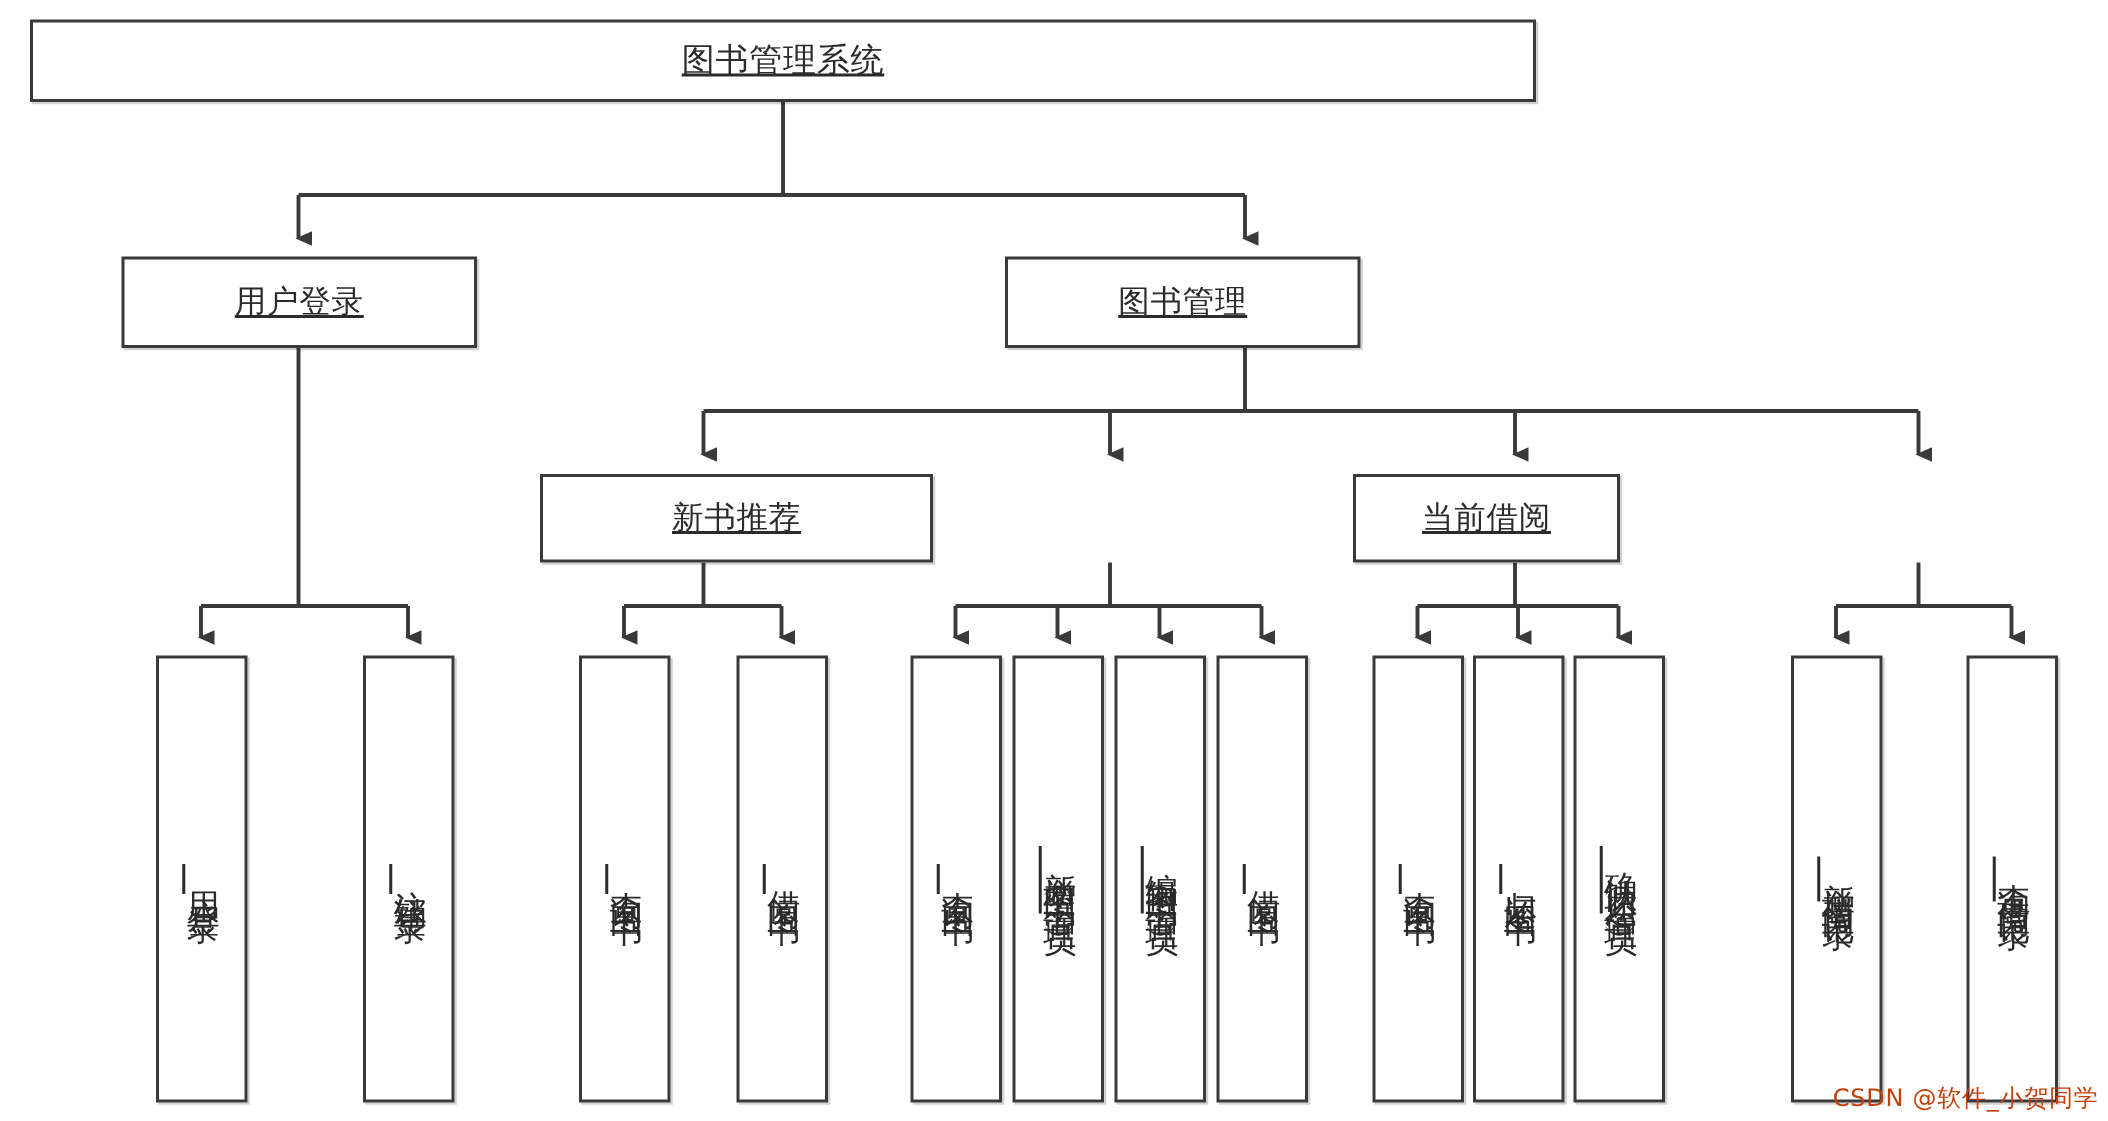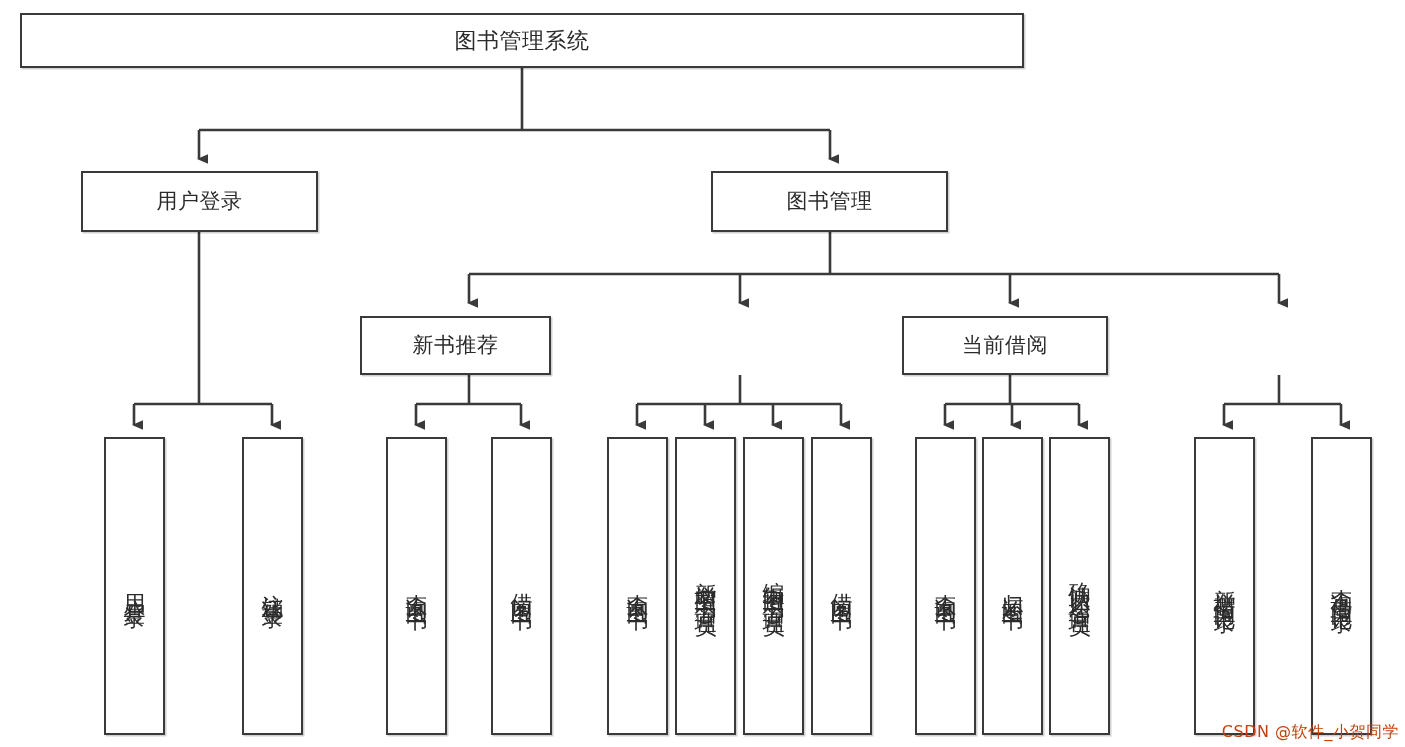--- a/index.html
+++ b/index.html
@@ -23,20 +23,21 @@
   .node{
     position:absolute;
     box-sizing:border-box;
     border:2.5px solid #3a3a3a;
     background:#ffffff;
     display:flex;
     align-items:center;
     justify-content:center;
     color:#2b2b2b;
     box-shadow:1.5px 1.5px 0 rgba(0,0,0,0.18);
+    text-decoration:underline;
   }
   .node .lbl{
     display:block;
     text-align:center;
     line-height:1.18;
     letter-spacing:0.5px;
   }
   
   .node.h .lbl{
     font-size:21px;
@@ -125,28 +126,28 @@
     </g>
   </svg>
 
   <div class="node h root" style="left:20px;top:13px;width:1004px;height:55px;">
     <span class="lbl">图书管理系统</span>
   </div>
 
   <div class="node h" style="left:81px;top:171px;width:237px;height:61px;">
     <span class="lbl">用户登录</span>
   </div>
-  <div class="node h" style="left:711px;top:171px;width:237px;height:61px;">
+  <div class="node h" style="left:670px;top:171px;width:237px;height:61px;">
     <span class="lbl">图书管理</span>
   </div>
 
-  <div class="node h" style="left:360px;top:316px;width:191px;height:59px;">
+  <div class="node h" style="left:360px;top:316px;width:262px;height:59px;">
     <span class="lbl">新书推荐</span>
   </div>
-  <div class="node h" style="left:902px;top:316px;width:206px;height:59px;">
+  <div class="node h" style="left:902px;top:316px;width:178px;height:59px;">
     <span class="lbl">当前借阅</span>
   </div>
 
   <div class="node v" style="left:104px;top:437px;width:61px;height:298px;">
     <span class="lbl">用户登录</span>
   </div>
   <div class="node v" style="left:242px;top:437px;width:61px;height:298px;">
     <span class="lbl">注销登录</span>
   </div>
 

